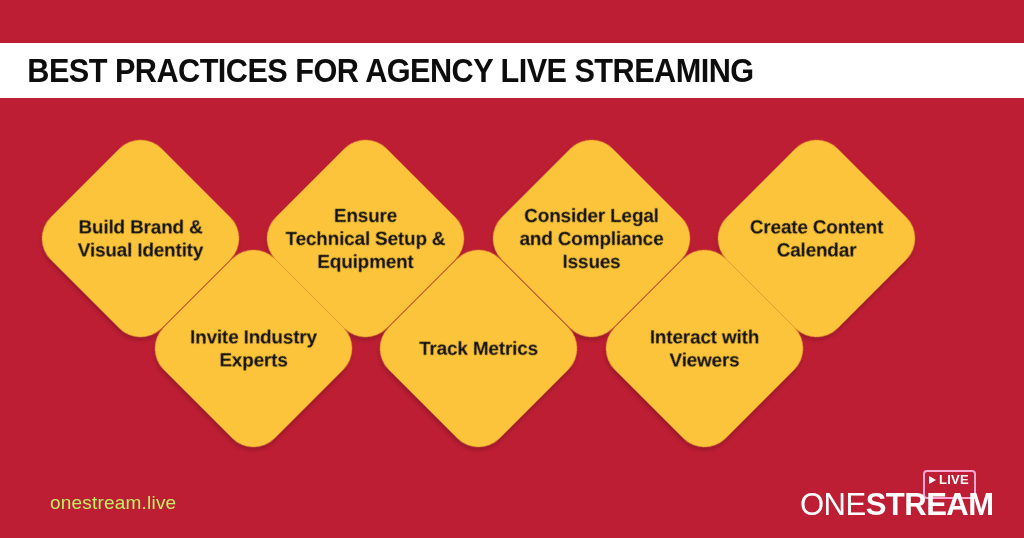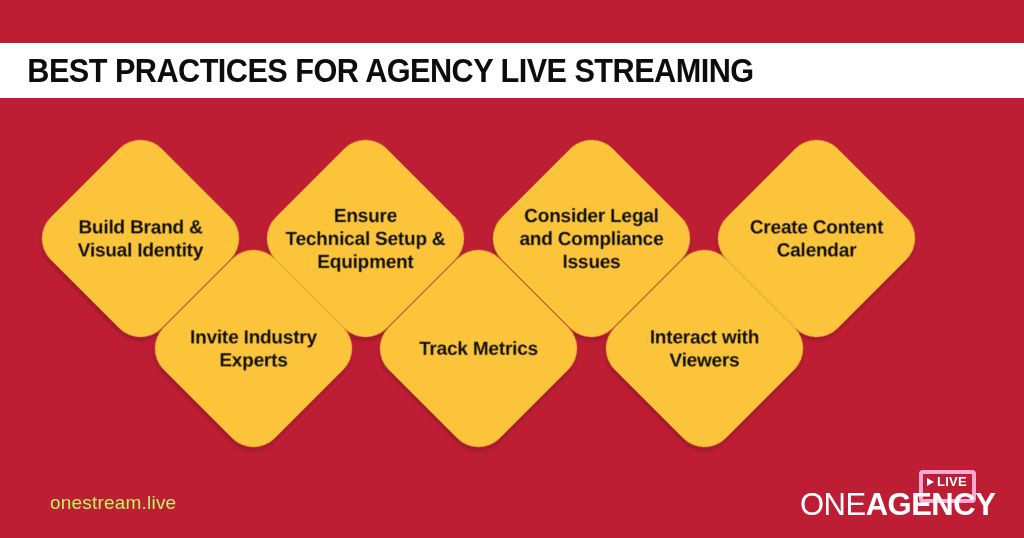--- a/index.html
+++ b/index.html
@@ -83,21 +83,21 @@
     letter-spacing:0.2px;
   }
 
   .logo{
     position:absolute; right:48px; top:470px;
     width:176px; height:52px;
   }
   .logo-live{
     position:absolute; right:0px; top:0px;
     display:flex; align-items:center; gap:3px;
-    border:4px solid #f9a8d4;
+    border:2px solid #f9a8d4;
     border-radius:4px;
     padding:1px 5px 11px 4px;
     background:#BE1E34;
   }
   .logo-live .play{
     width:0; height:0;
     border-left:7px solid #FFFFFF;
     border-top:4.5px solid transparent;
     border-bottom:4.5px solid transparent;
   }
@@ -168,15 +168,15 @@
 </div>
 
 <div class="site-url">onestream.live</div>
 
 <div class="logo">
   <div class="logo-live">
     <span class="play"></span>
     <span class="livetxt">LIVE</span>
   </div>
   <div class="logo-word">
-    <span class="one">ONE</span><span class="stream">AGENCY</span>
+    <span class="one">ONE</span><span class="stream">STREAM</span>
   </div>
 </div>
 
 </body></html>

